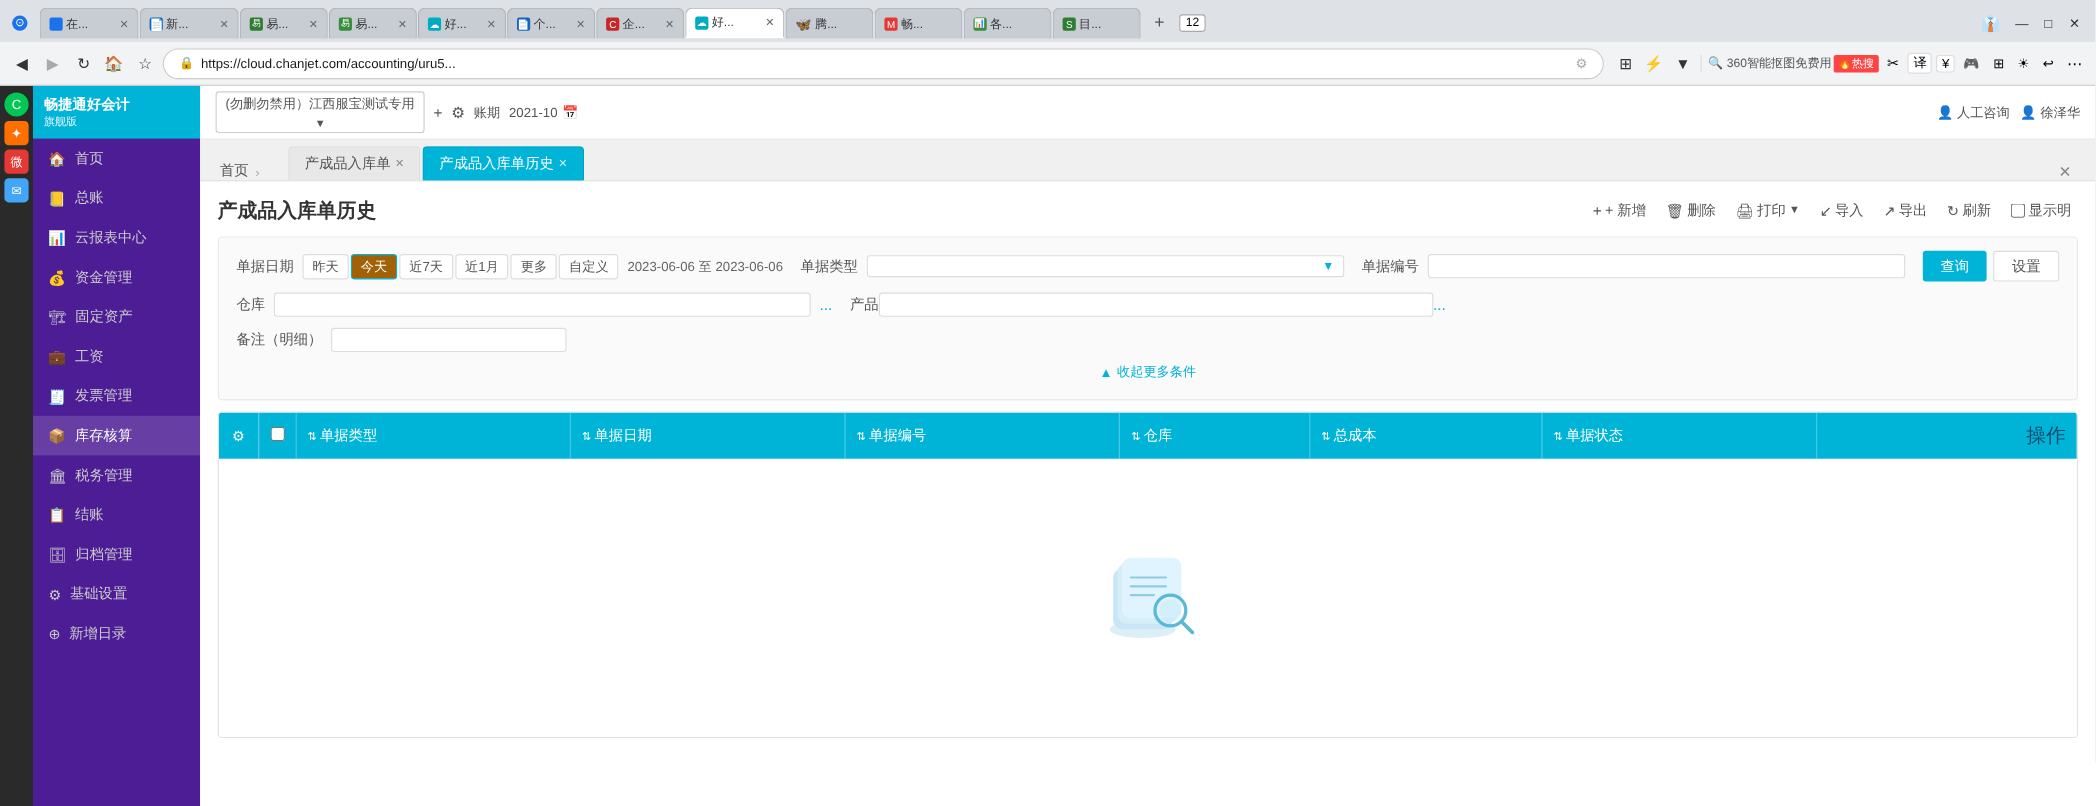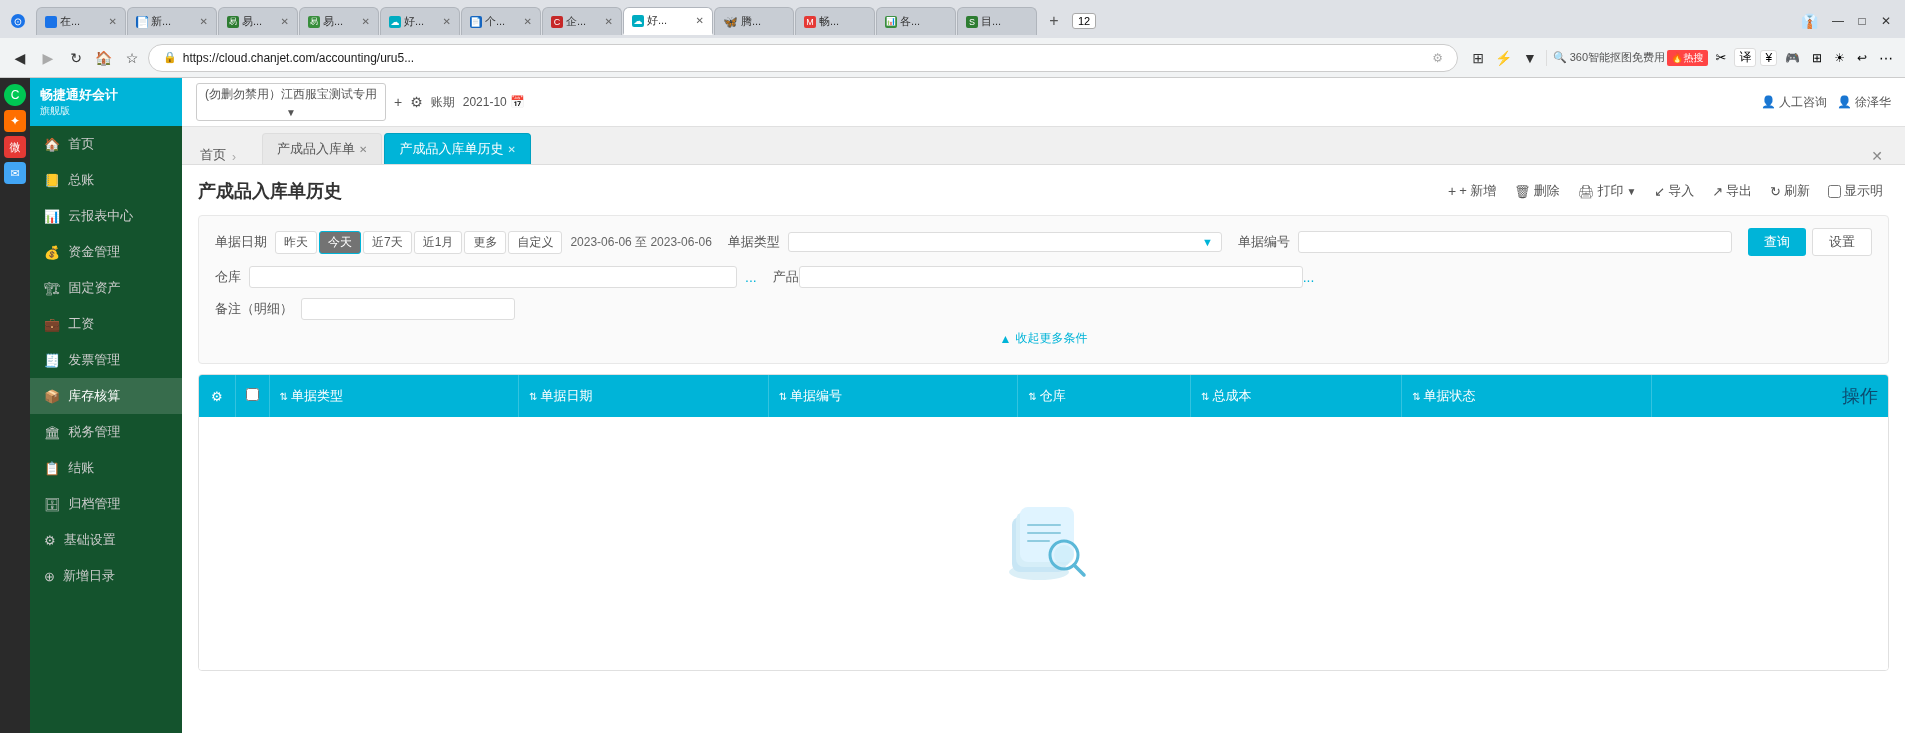--- a/index.html
+++ b/index.html
@@ -126,21 +126,21 @@
 
   <div style="display:flex;flex:1;overflow:hidden;">
 
     <div style="width:30px;background:#2a2a2a;display:flex;flex-direction:column;align-items:center;padding-top:6px;gap:4px;">
       <div style="width:22px;height:22px;background:#00c853;border-radius:50%;display:flex;align-items:center;justify-content:center;font-size:12px;cursor:pointer;color:#fff;">C</div>
       <div style="width:22px;height:22px;background:#ff6f00;border-radius:4px;display:flex;align-items:center;justify-content:center;font-size:12px;cursor:pointer;color:#fff;">✦</div>
       <div style="width:22px;height:22px;background:#e53935;border-radius:4px;display:flex;align-items:center;justify-content:center;font-size:11px;cursor:pointer;color:#fff;">微</div>
       <div style="width:22px;height:22px;background:#42a5f5;border-radius:4px;display:flex;align-items:center;justify-content:center;font-size:11px;cursor:pointer;color:#fff;">✉</div>
     </div>
 
-    <div style="width:152px;background:#14532d;display:flex;flex-direction:column;overflow:hidden;">
+    <div style="width:152px;background:#4c1d95;display:flex;flex-direction:column;overflow:hidden;">
       <div style="background:#00b4d8;padding:8px 10px;display:flex;flex-direction:column;">
         <span style="color:#fff;font-size:13px;font-weight:bold;">畅捷通好会计</span>
         <span style="color:rgba(255,255,255,0.85);font-size:10px;">旗舰版</span>
       </div>
 
       <div style="display:flex;align-items:center;gap:8px;padding:9px 14px;color:#ccc;cursor:pointer;font-size:13px;">
         <span style="font-size:13px;">🏠</span>
         <span>首页</span>
       </div>
       <div style="display:flex;align-items:center;gap:8px;padding:9px 14px;color:#ccc;cursor:pointer;font-size:13px;">
@@ -273,21 +273,21 @@
           </div>
         </div>
 
         <div style="background:#fafafa;border:1px solid #e8e8e8;border-radius:4px;padding:12px 16px;margin-bottom:10px;">
 
           <div style="display:flex;align-items:center;gap:16px;margin-bottom:10px;flex-wrap:wrap;">
             <div style="display:flex;align-items:center;gap:8px;">
               <span style="color:#555;font-size:13px;">单据日期</span>
               <div style="display:flex;align-items:center;gap:2px;">
                 <button style="padding:2px 8px;font-size:12px;border:1px solid #ddd;border-radius:3px;cursor:pointer;background:#fff;color:#555;">昨天</button>
-                <button style="padding:2px 8px;font-size:12px;border:1px solid #00b4d8;border-radius:3px;cursor:pointer;background:#737373;color:#fff;">今天</button>
+                <button style="padding:2px 8px;font-size:12px;border:1px solid #00b4d8;border-radius:3px;cursor:pointer;background:#a16207;color:#fff;">今天</button>
                 <button style="padding:2px 8px;font-size:12px;border:1px solid #ddd;border-radius:3px;cursor:pointer;background:#fff;color:#555;">近7天</button>
                 <button style="padding:2px 8px;font-size:12px;border:1px solid #ddd;border-radius:3px;cursor:pointer;background:#fff;color:#555;">近1月</button>
                 <button style="padding:2px 8px;font-size:12px;border:1px solid #ddd;border-radius:3px;cursor:pointer;background:#fff;color:#555;">更多</button>
                 <button style="padding:2px 8px;font-size:12px;border:1px solid #ddd;border-radius:3px;cursor:pointer;background:#fff;color:#555;">自定义</button>
               </div>
               <span style="font-size:12px;color:#666;">2023-06-06 至 2023-06-06</span>
             </div>
 
             <div style="display:flex;align-items:center;gap:8px;flex:1;">
               <span style="color:#555;font-size:13px;white-space:nowrap;">单据类型</span>

